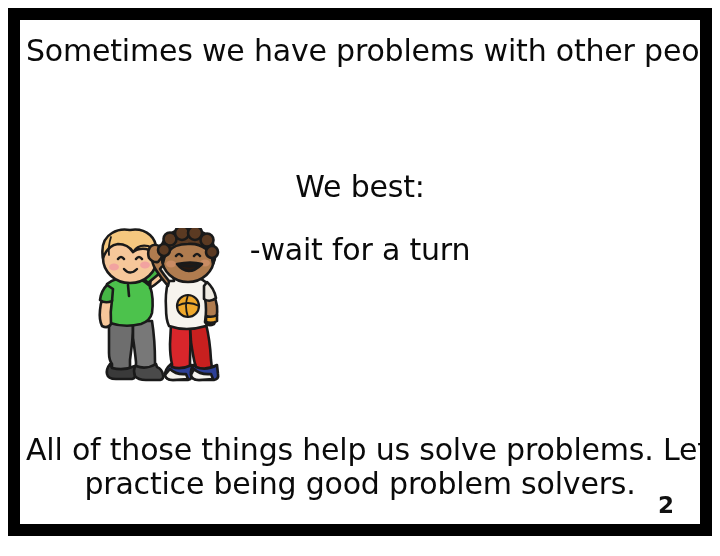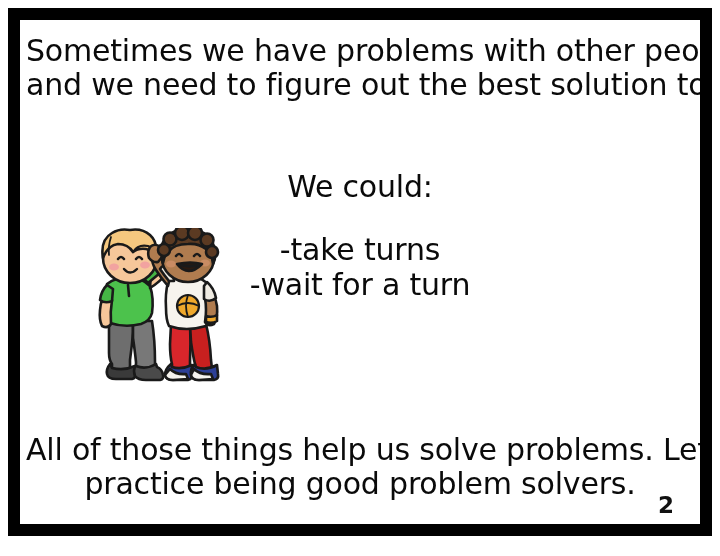--- a/index.html
+++ b/index.html
@@ -118,27 +118,25 @@
 </style>
 </head>
 <body>
 
 <div id="slide">
   <div id="frame">
     <div id="page">
 
       <div id="intro" class="txt">
         <span class="line">Sometimes we have problems with other people</span>
-        <span class="line">and we need to figure out the best solution to</span>
-      </div>
-
-      <div id="wecould" class="txt">We could:</div>
+      </div>
+
+      <div id="wecould" class="txt">We best:</div>
 
       <div id="options" class="txt">
-        <span class="opt">-take turns</span>
         <span class="opt">-wait for a turn</span>
       </div>
 
       <div id="closing" class="txt">
         <span class="line">All of those things help us solve problems. Let's</span>
         <span class="line">practice being good problem solvers.</span>
       </div>
 
       <div id="pagenum">2</div>
 

